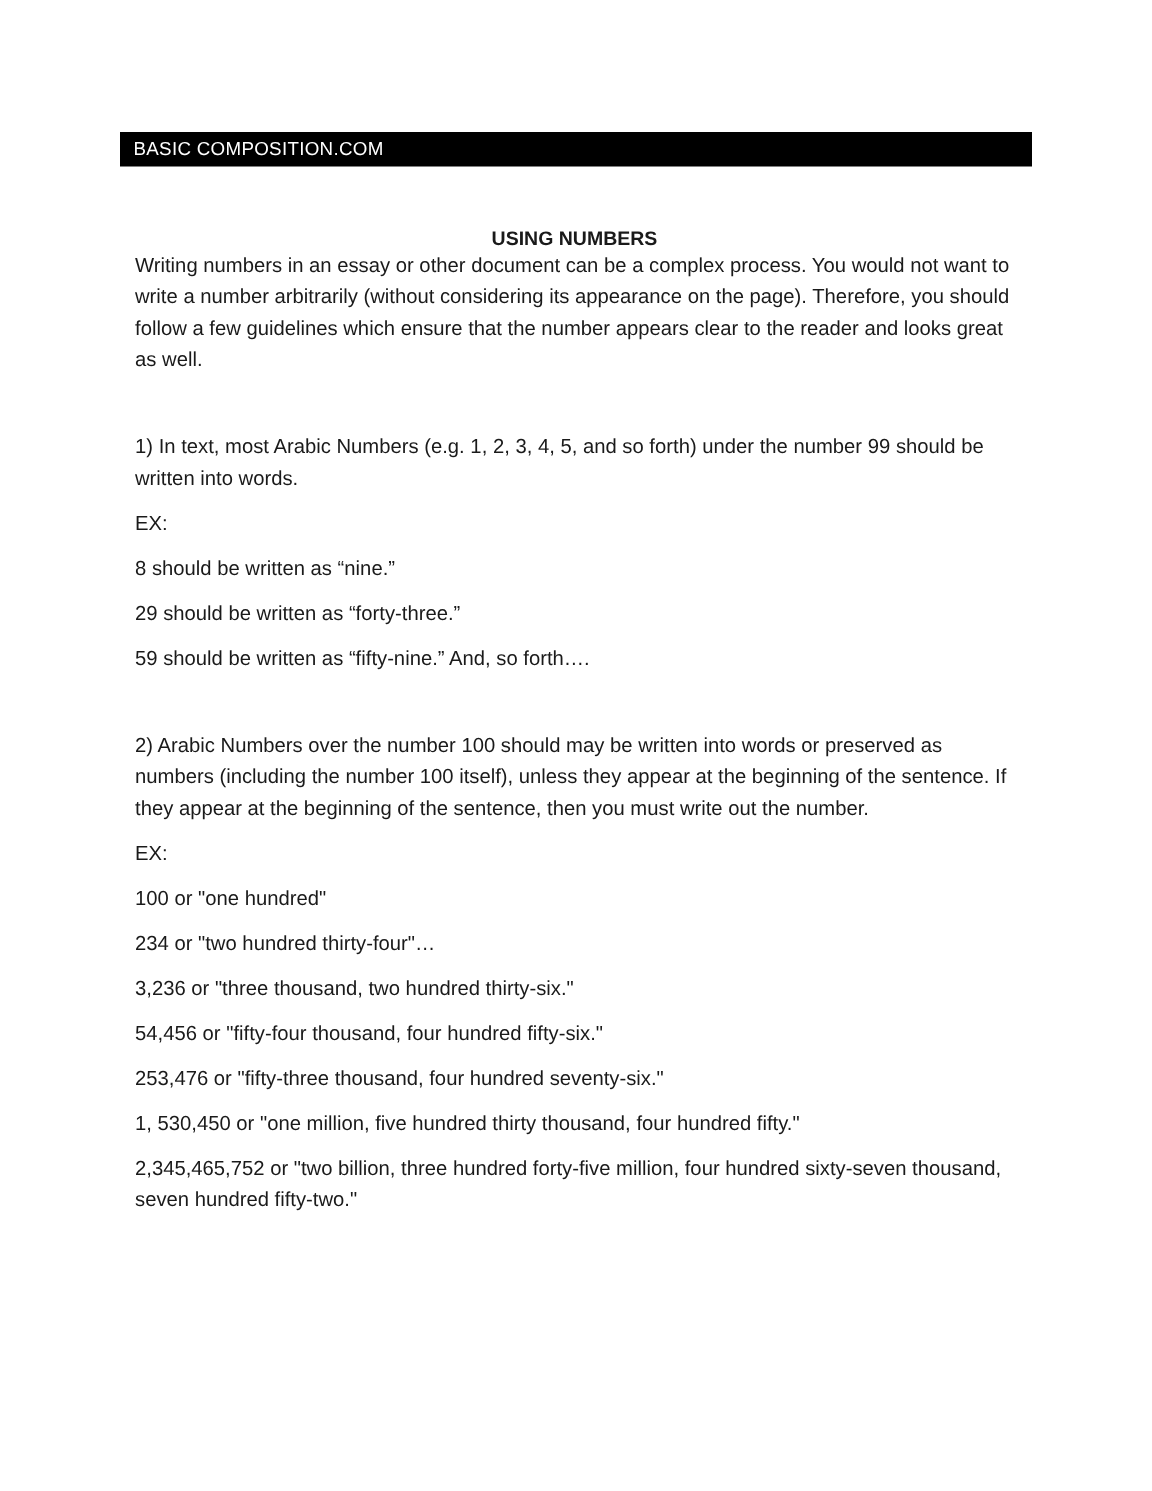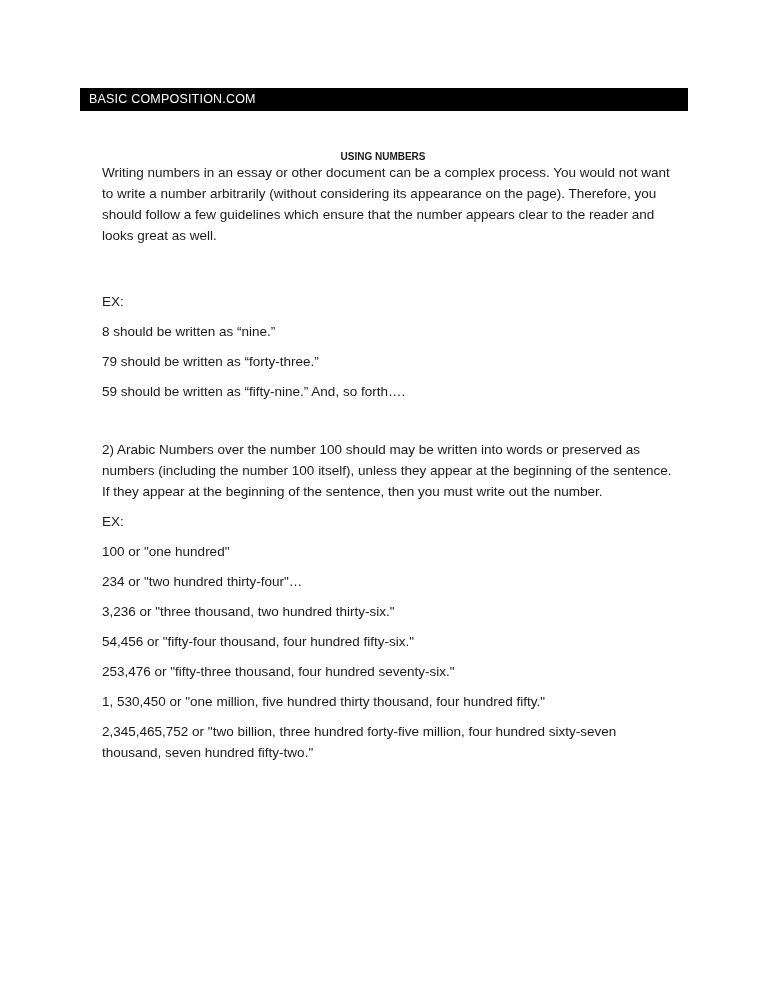--- a/index.html
+++ b/index.html
@@ -21,30 +21,30 @@
     background: #000000;
     color: #ffffff;
     font-size: 12.5px;
     letter-spacing: 0.2px;
     padding: 4px 9px 5px 9px;
     line-height: 14px;
   }
   .doc-title {
     text-align: center;
     font-weight: bold;
-    font-size: 10px;
+    font-size: 13px;
     margin: 40px 92px 0 90px;
   }
   .doc-body {
     margin: 0 92px 0 90px;
     font-size: 13.5px;
     line-height: 21px;
   }
   .doc-body p {
-    margin: 0 0 9px 12px;
+    margin: 0 0 9px 0;
   }
   .intro {
     margin-top: 15px;
   }
   .spacer-lg {
     height: 28px;
   }
   .ex-label {
     margin-top: 8px !important;
   }
@@ -59,25 +59,26 @@
   </div>
 
   <div class="doc-title">USING NUMBERS</div>
 
   <div class="doc-body">
 
     <p class="intro">Writing numbers in an essay or other document can be a complex process.  You would not want to write a number arbitrarily (without considering its appearance on the page).  Therefore, you should follow a few guidelines which ensure that the number appears clear to the reader and looks great as well.</p>
 
     <div class="spacer-lg"></div>
 
+    <p>1) In text, most Arabic Numbers (e.g. 1, 2, 3, 4, 5, and so forth) under the number 99 should be written into words.</p>
 
     <p class="ex-label">EX:</p>
 
     <p>8 should be written as “nine.”</p>
-    <p>79 should be written as “forty-three.”</p>
+    <p>29 should be written as “forty-three.”</p>
     <p>59 should be written as “fifty-nine.”  And, so forth….</p>
 
 
     <div class="spacer-lg"></div>
 
     <p>2) Arabic Numbers over the number 100 should may be written into words or preserved as numbers (including the number 100 itself), unless they appear at the beginning of the sentence.  If they appear at the beginning of the sentence, then you must write out the number.</p>
 
     <p class="ex-label">EX:</p>
 
     <p>100 or "one hundred"</p>

